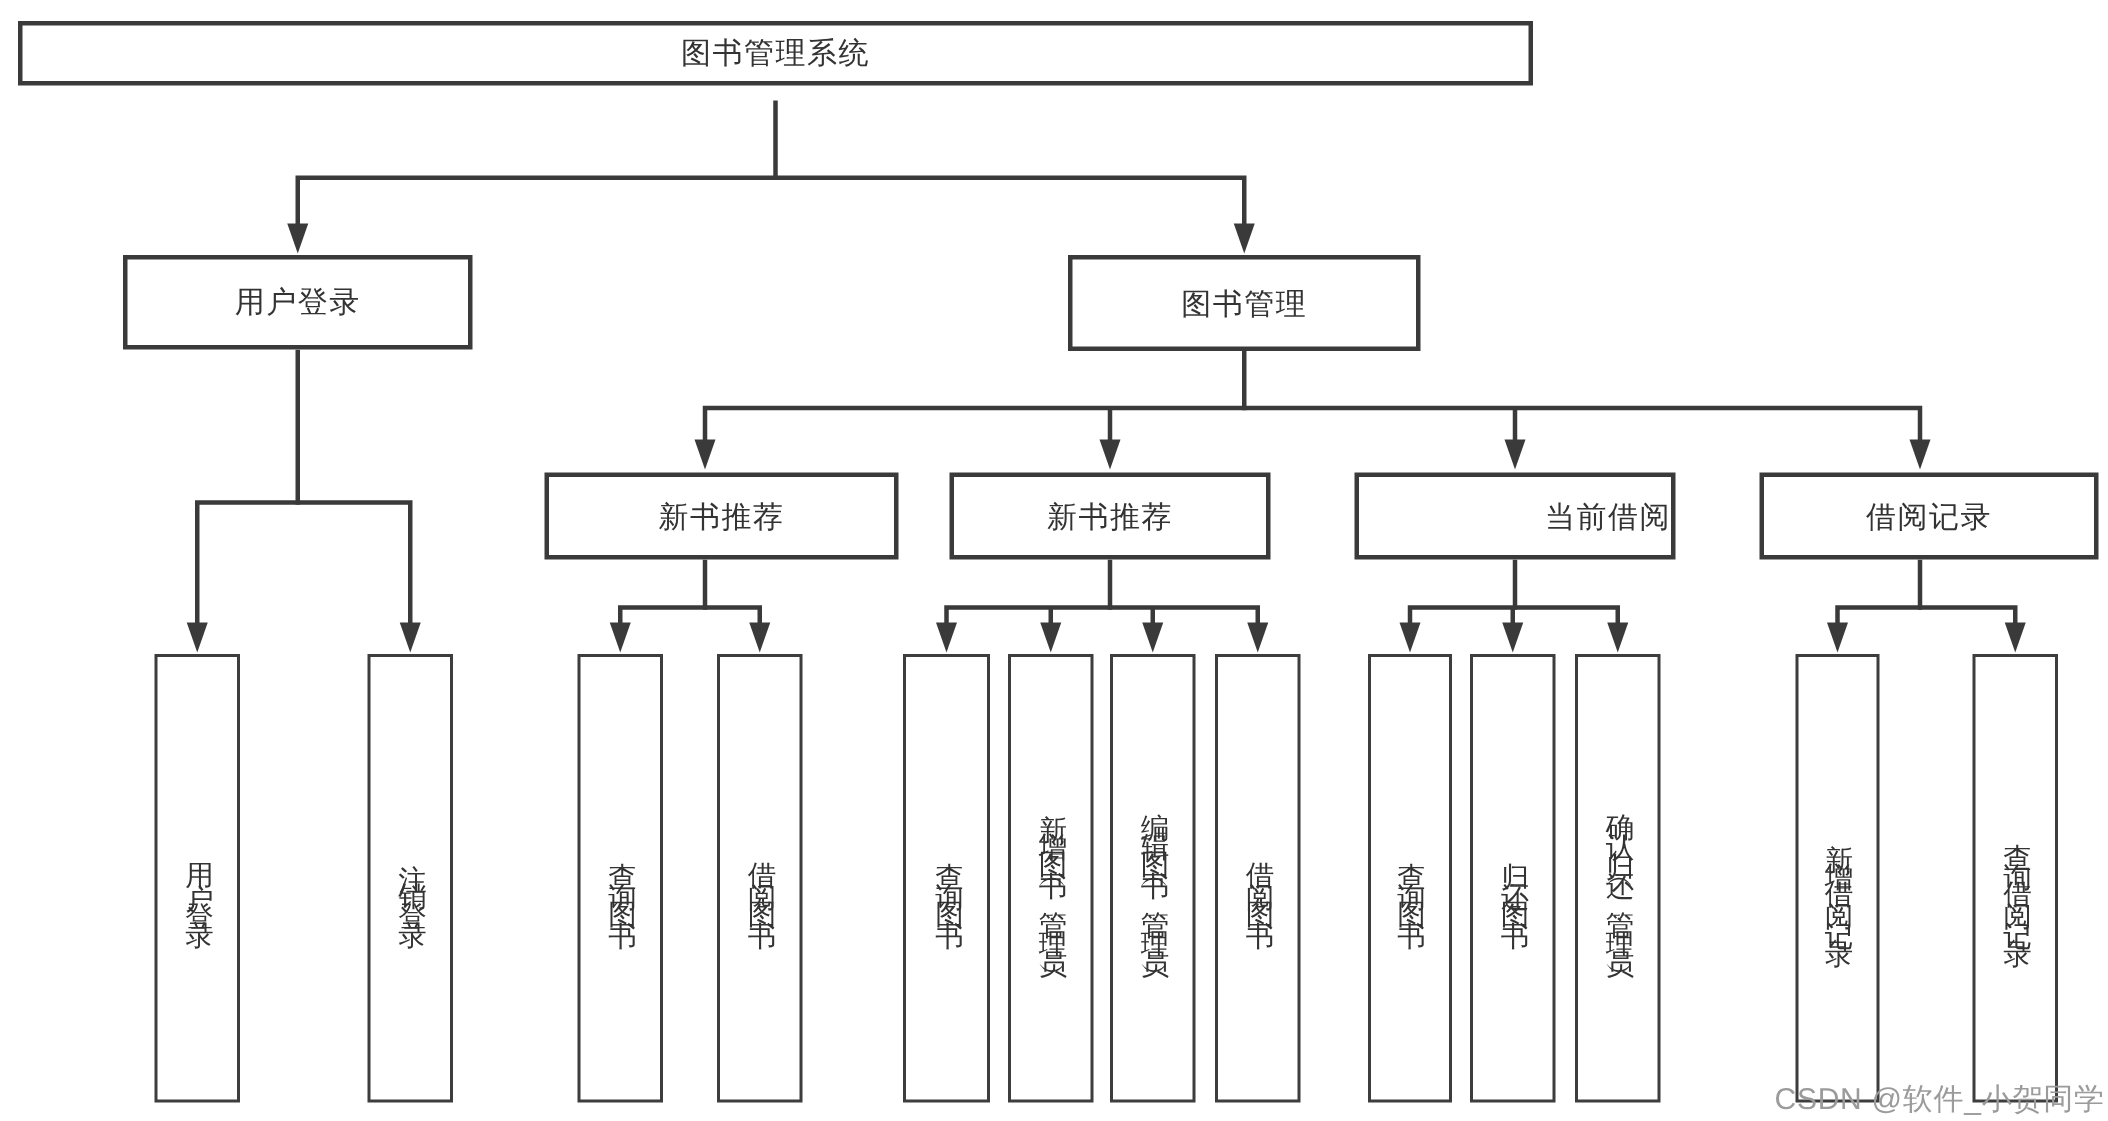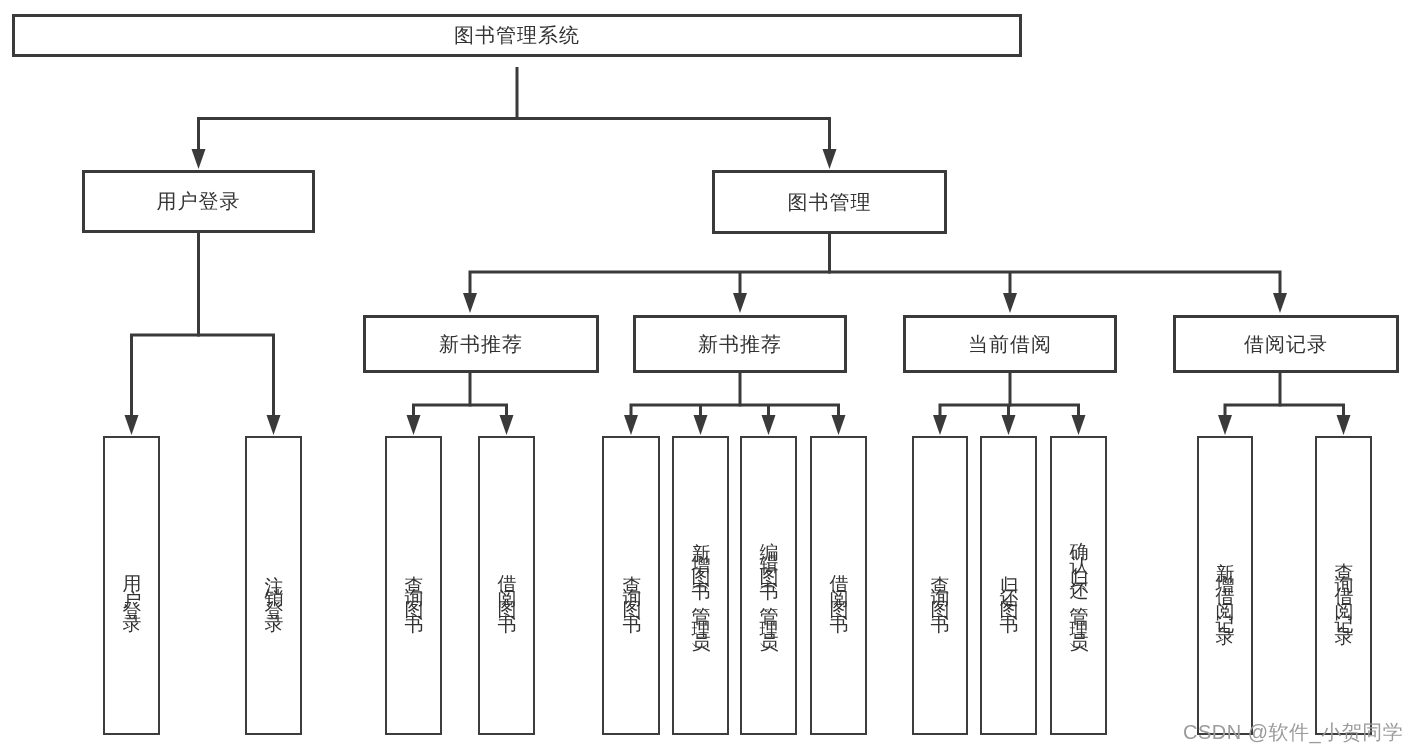--- a/index.html
+++ b/index.html
@@ -122,21 +122,21 @@
   <div class="box" style="left:712px; top:170px; width:235px; height:64px;">
     <span>图书管理</span>
   </div>
 
   <div class="box" style="left:363px; top:315px; width:236px; height:58px;">
     <span>新书推荐</span>
   </div>
   <div class="box" style="left:633px; top:315px; width:214px; height:58px;">
     <span>新书推荐</span>
   </div>
-  <div class="box" style="left:903px; top:315px; width:214px; height:58px;">
+  <div class="box" style="left:903px; top:315px; width:214px; height:58px;justify-content:flex-end;">
     <span>当前借阅</span>
   </div>
   <div class="box" style="left:1173px; top:315px; width:226px; height:58px;">
     <span>借阅记录</span>
   </div>
 
   <div class="vbox" style="left:103px; width:57px;">
     <span>用户登录</span>
   </div>
   <div class="vbox" style="left:245px; width:57px;">

